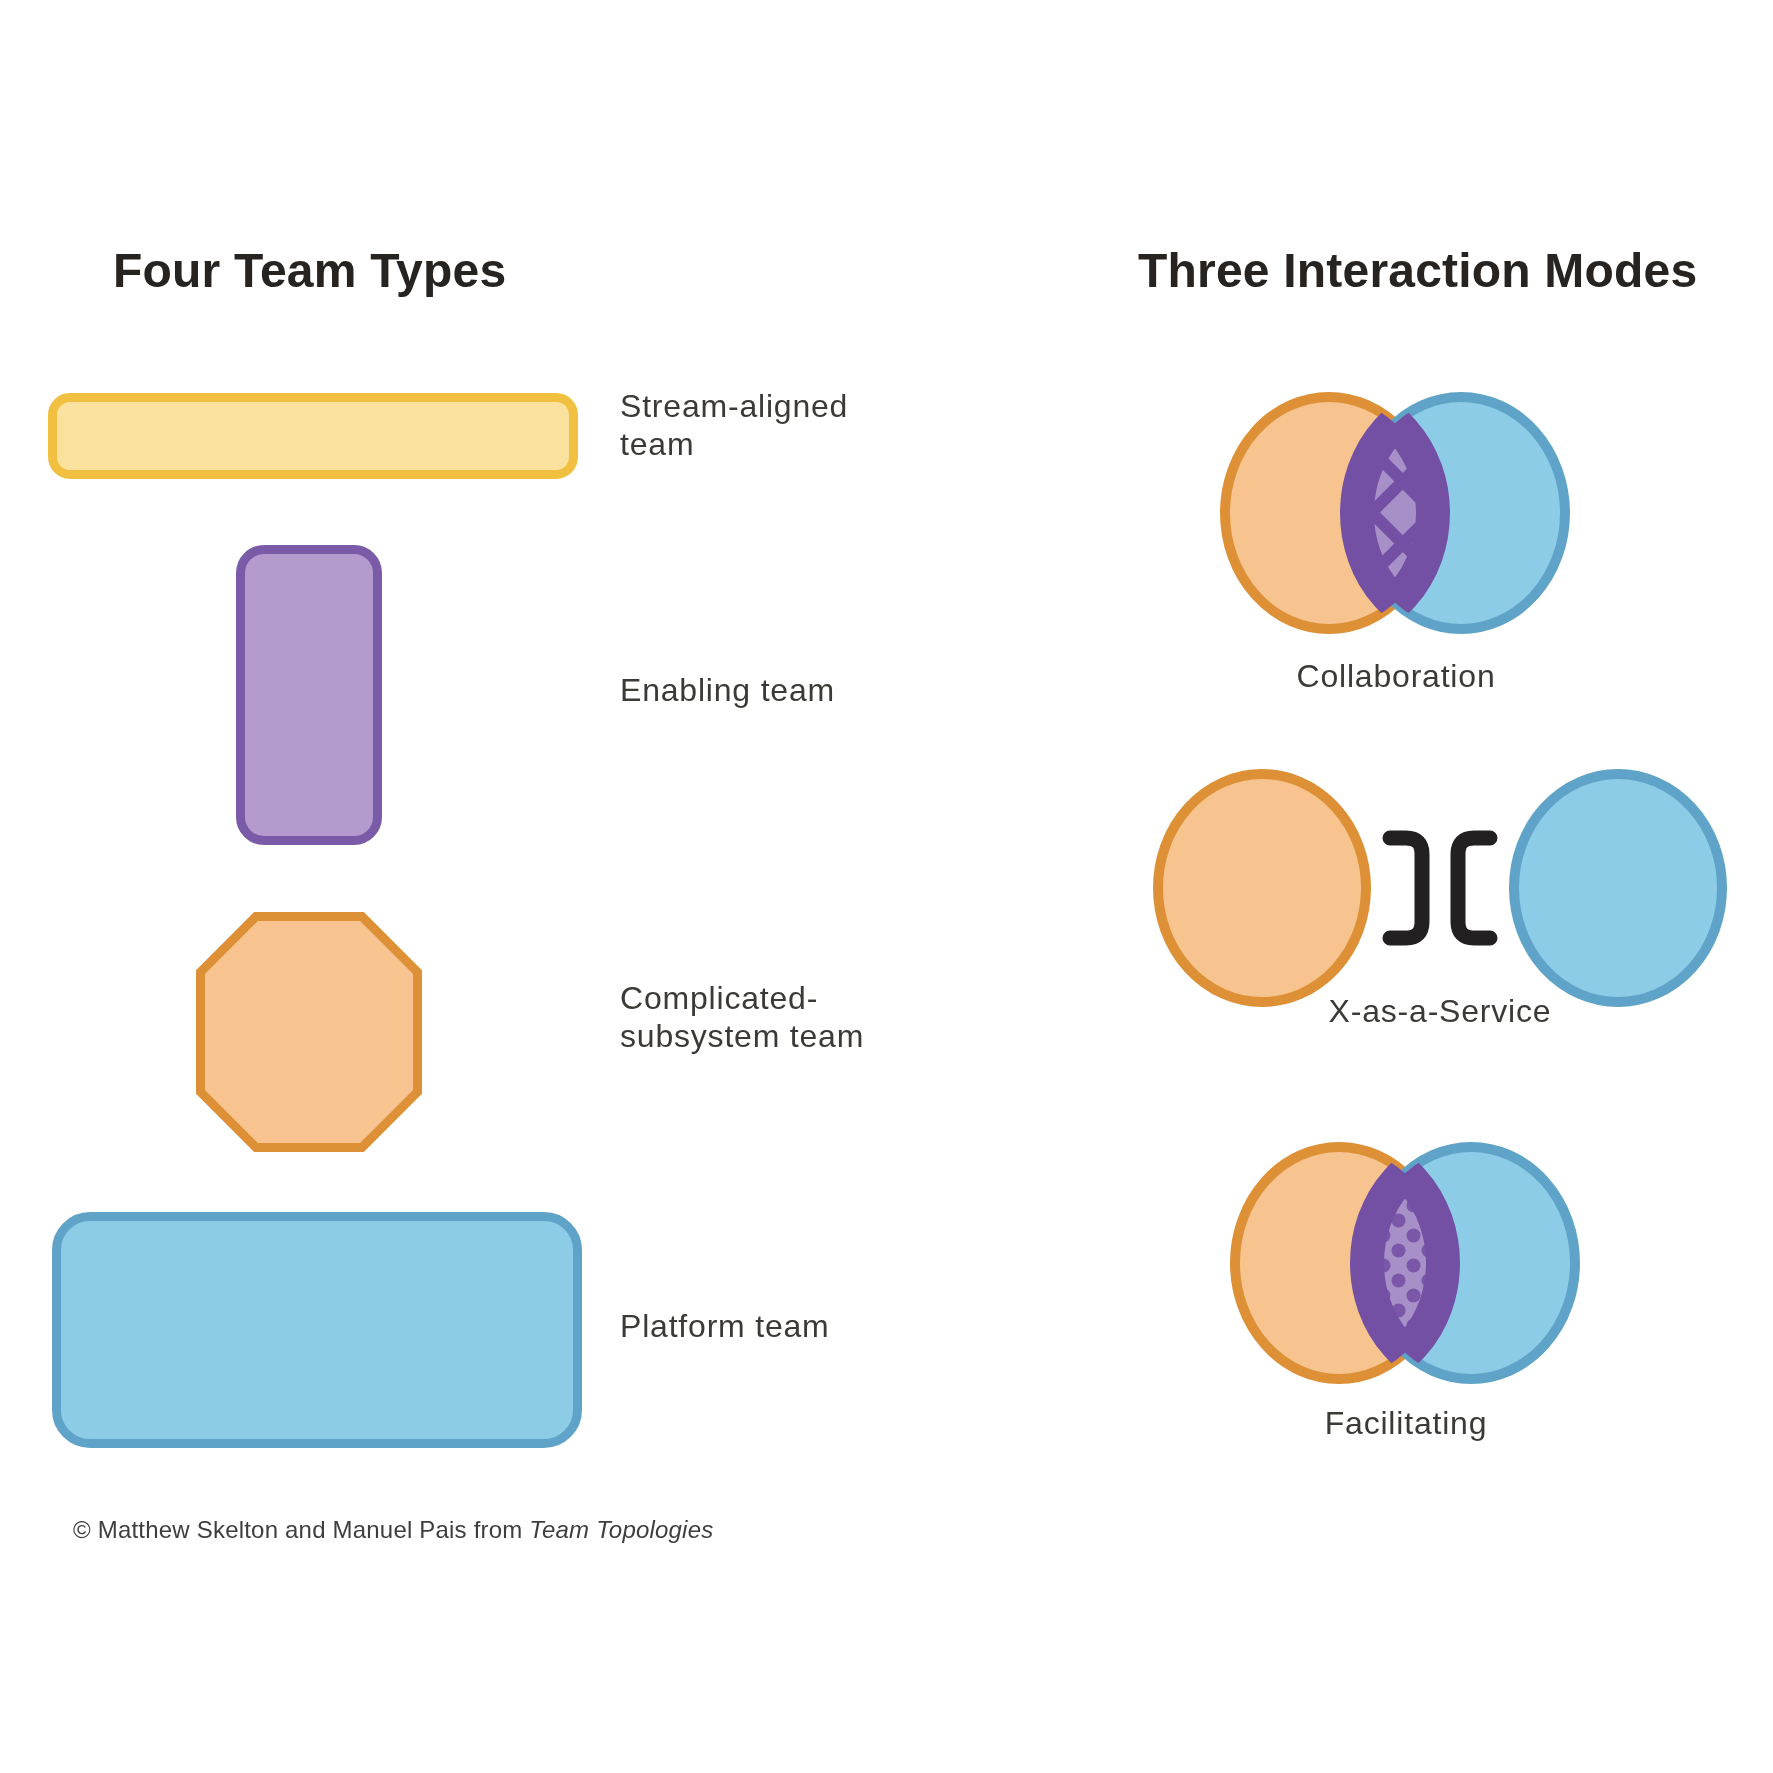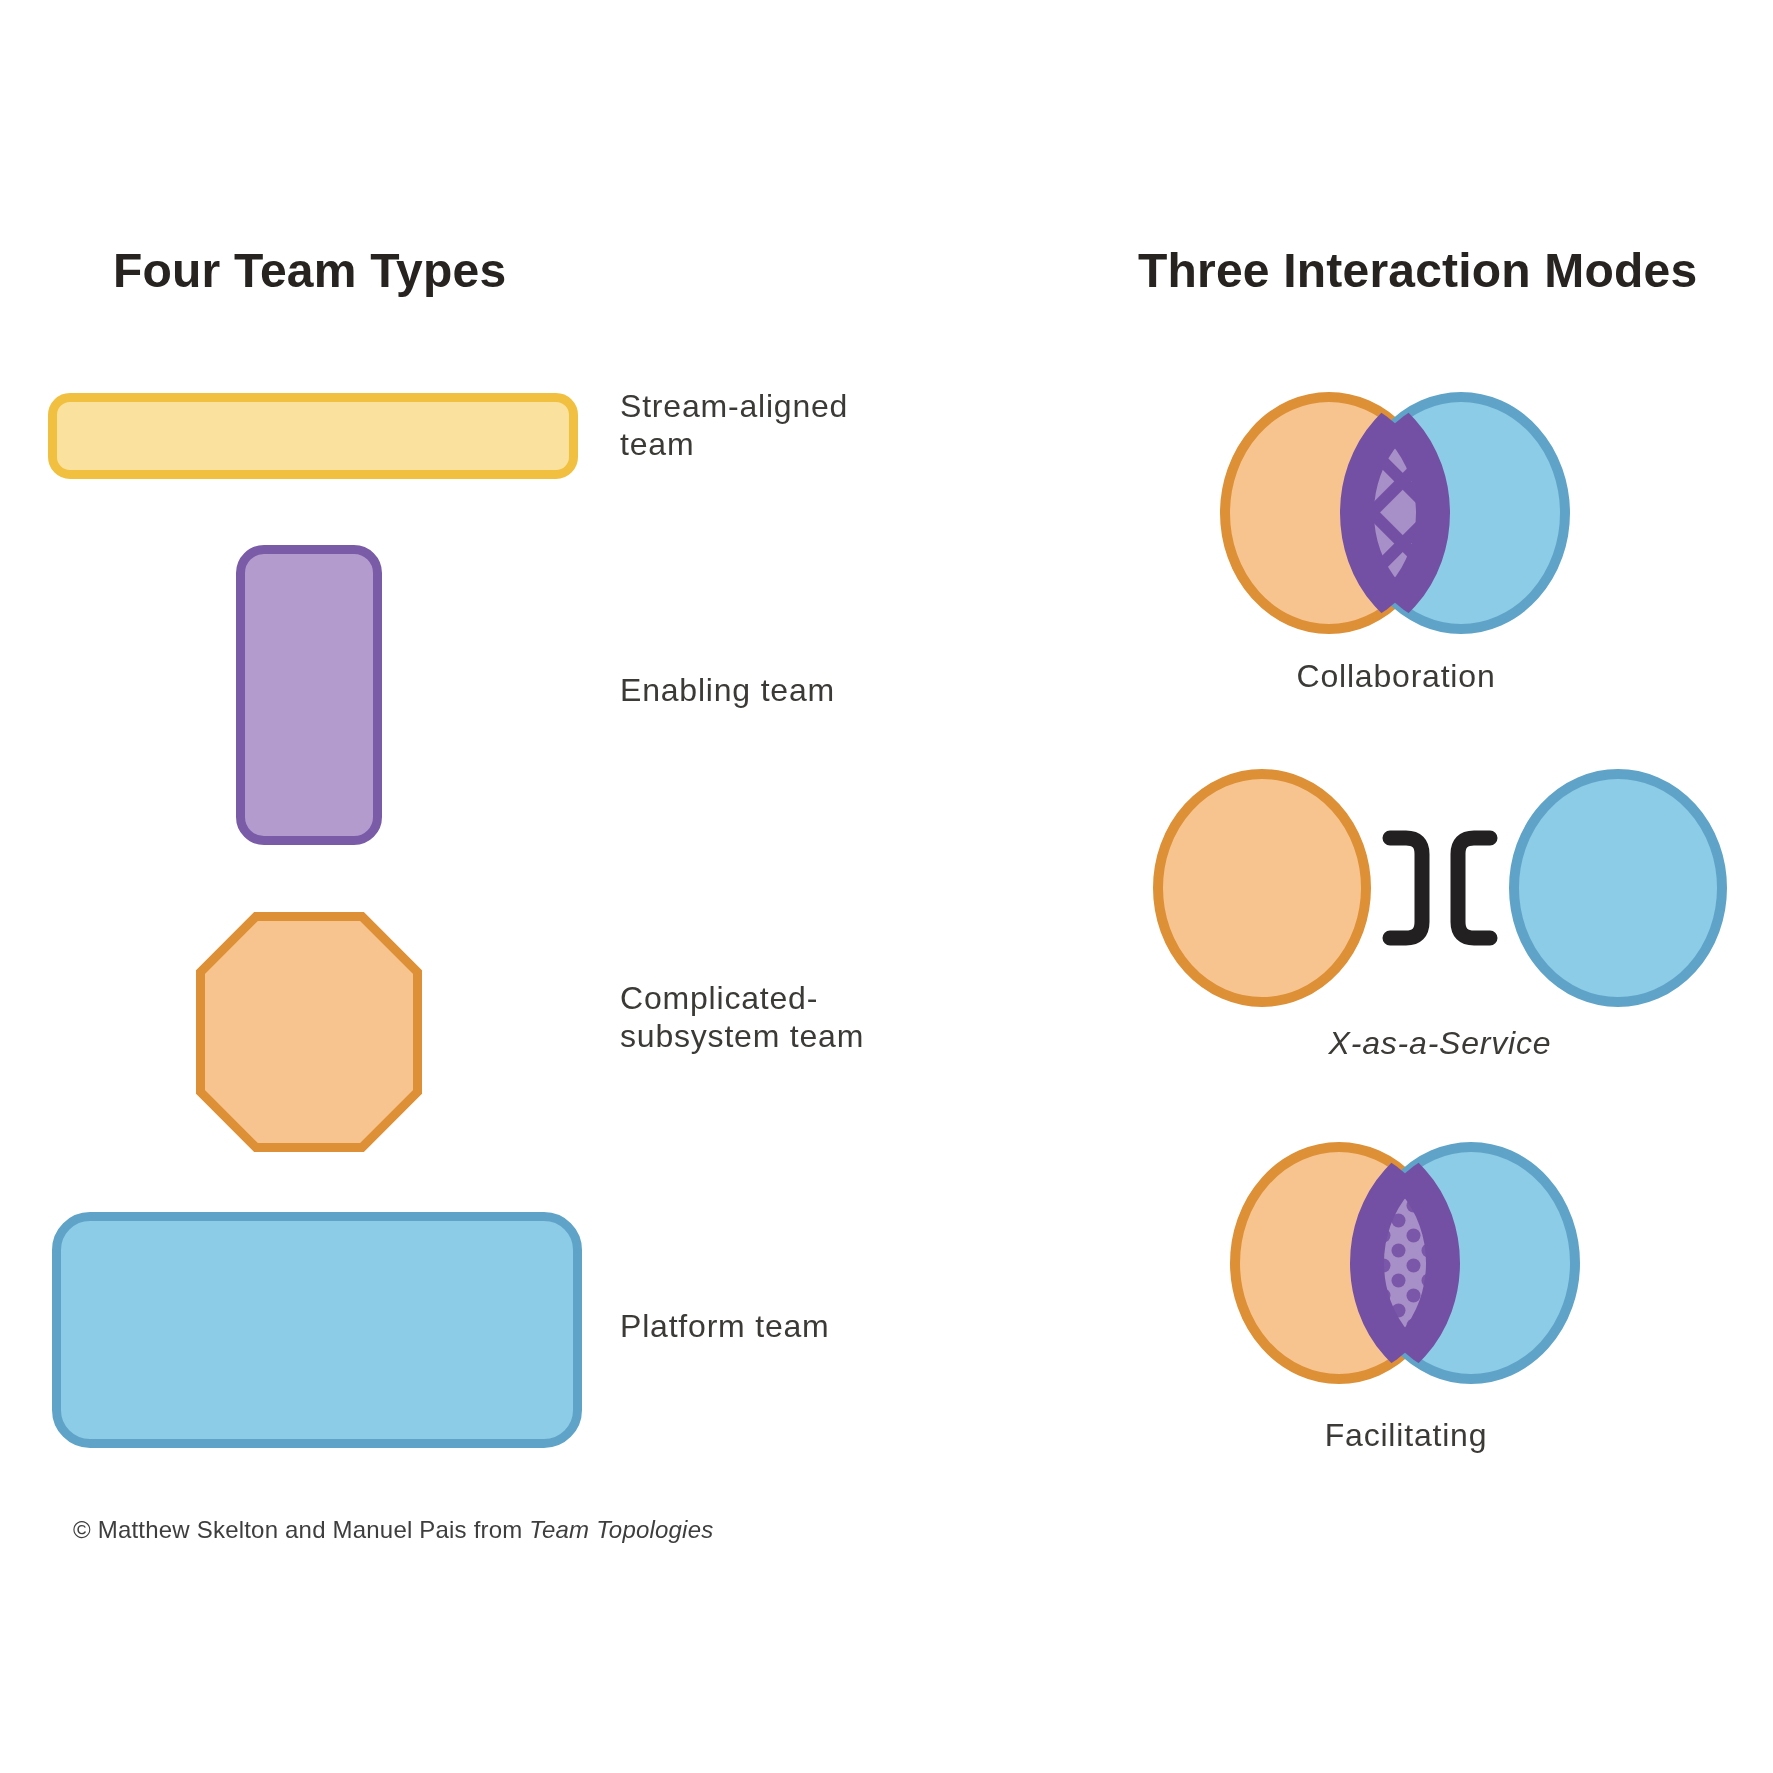--- a/index.html
+++ b/index.html
@@ -56,22 +56,22 @@
   .bracket {
     fill:none; stroke:var(--bracket_color); stroke-width:15;
     stroke-linecap:round; stroke-linejoin:round;
   }
 
   .mode-label {
     position:absolute; width:500px; text-align:center; font-size:32px;
     color:var(--label_color); letter-spacing:0.8px;
   }
   #label-collaboration { left:1146px; top:658px;  }
-  #label-xaas          { left:1190px; top:1025px;font-style:italic; }
-  #label-facilitating  { left:1156px; top:1405px;margin-top:12px; }
+  #label-xaas          { left:1190px; top:993px; }
+  #label-facilitating  { left:1156px; top:1405px; }
 
   .footer {
     position:absolute; left:73px; top:1516px; font-size:24px; color:var(--footer_color);
     letter-spacing:0.2px; white-space:nowrap;
   }
   .footer .book { font-style:italic; }
 </style>
 </head>
 <body>
 

